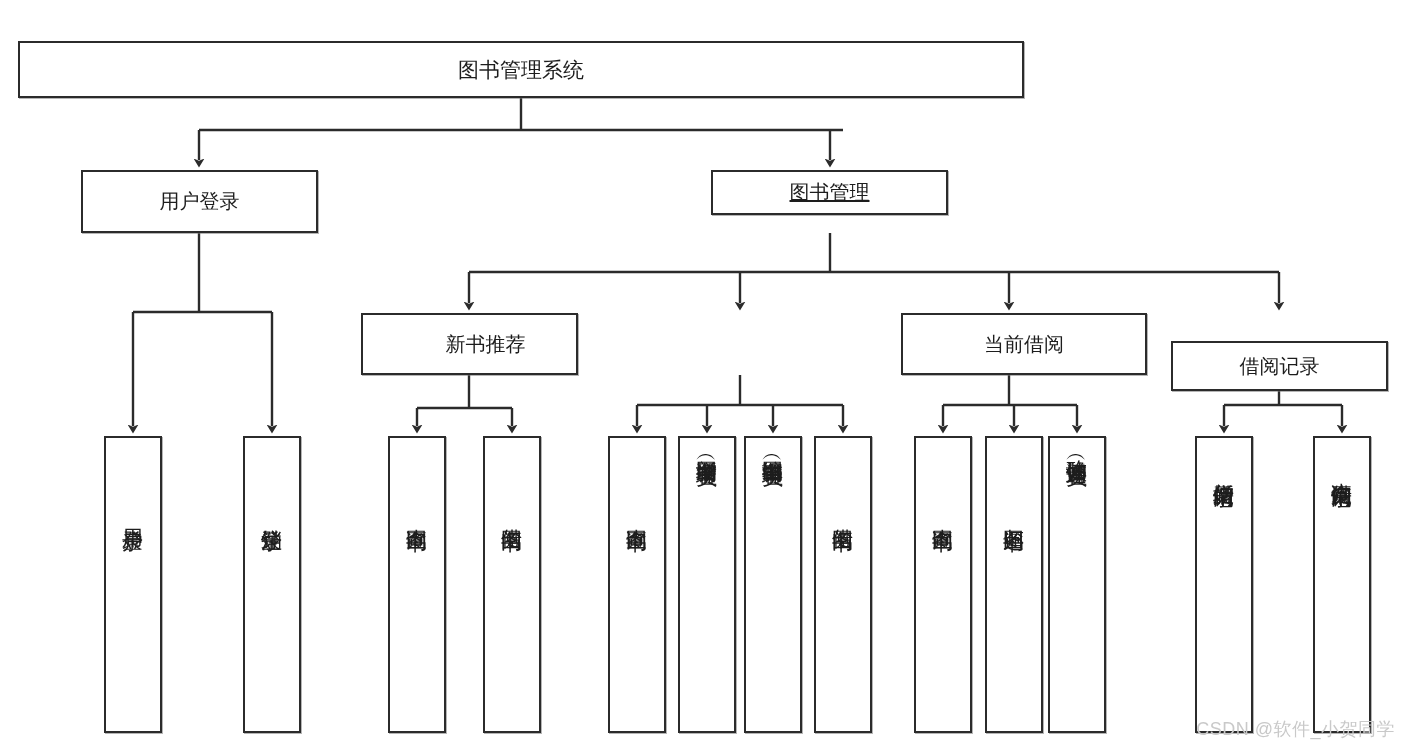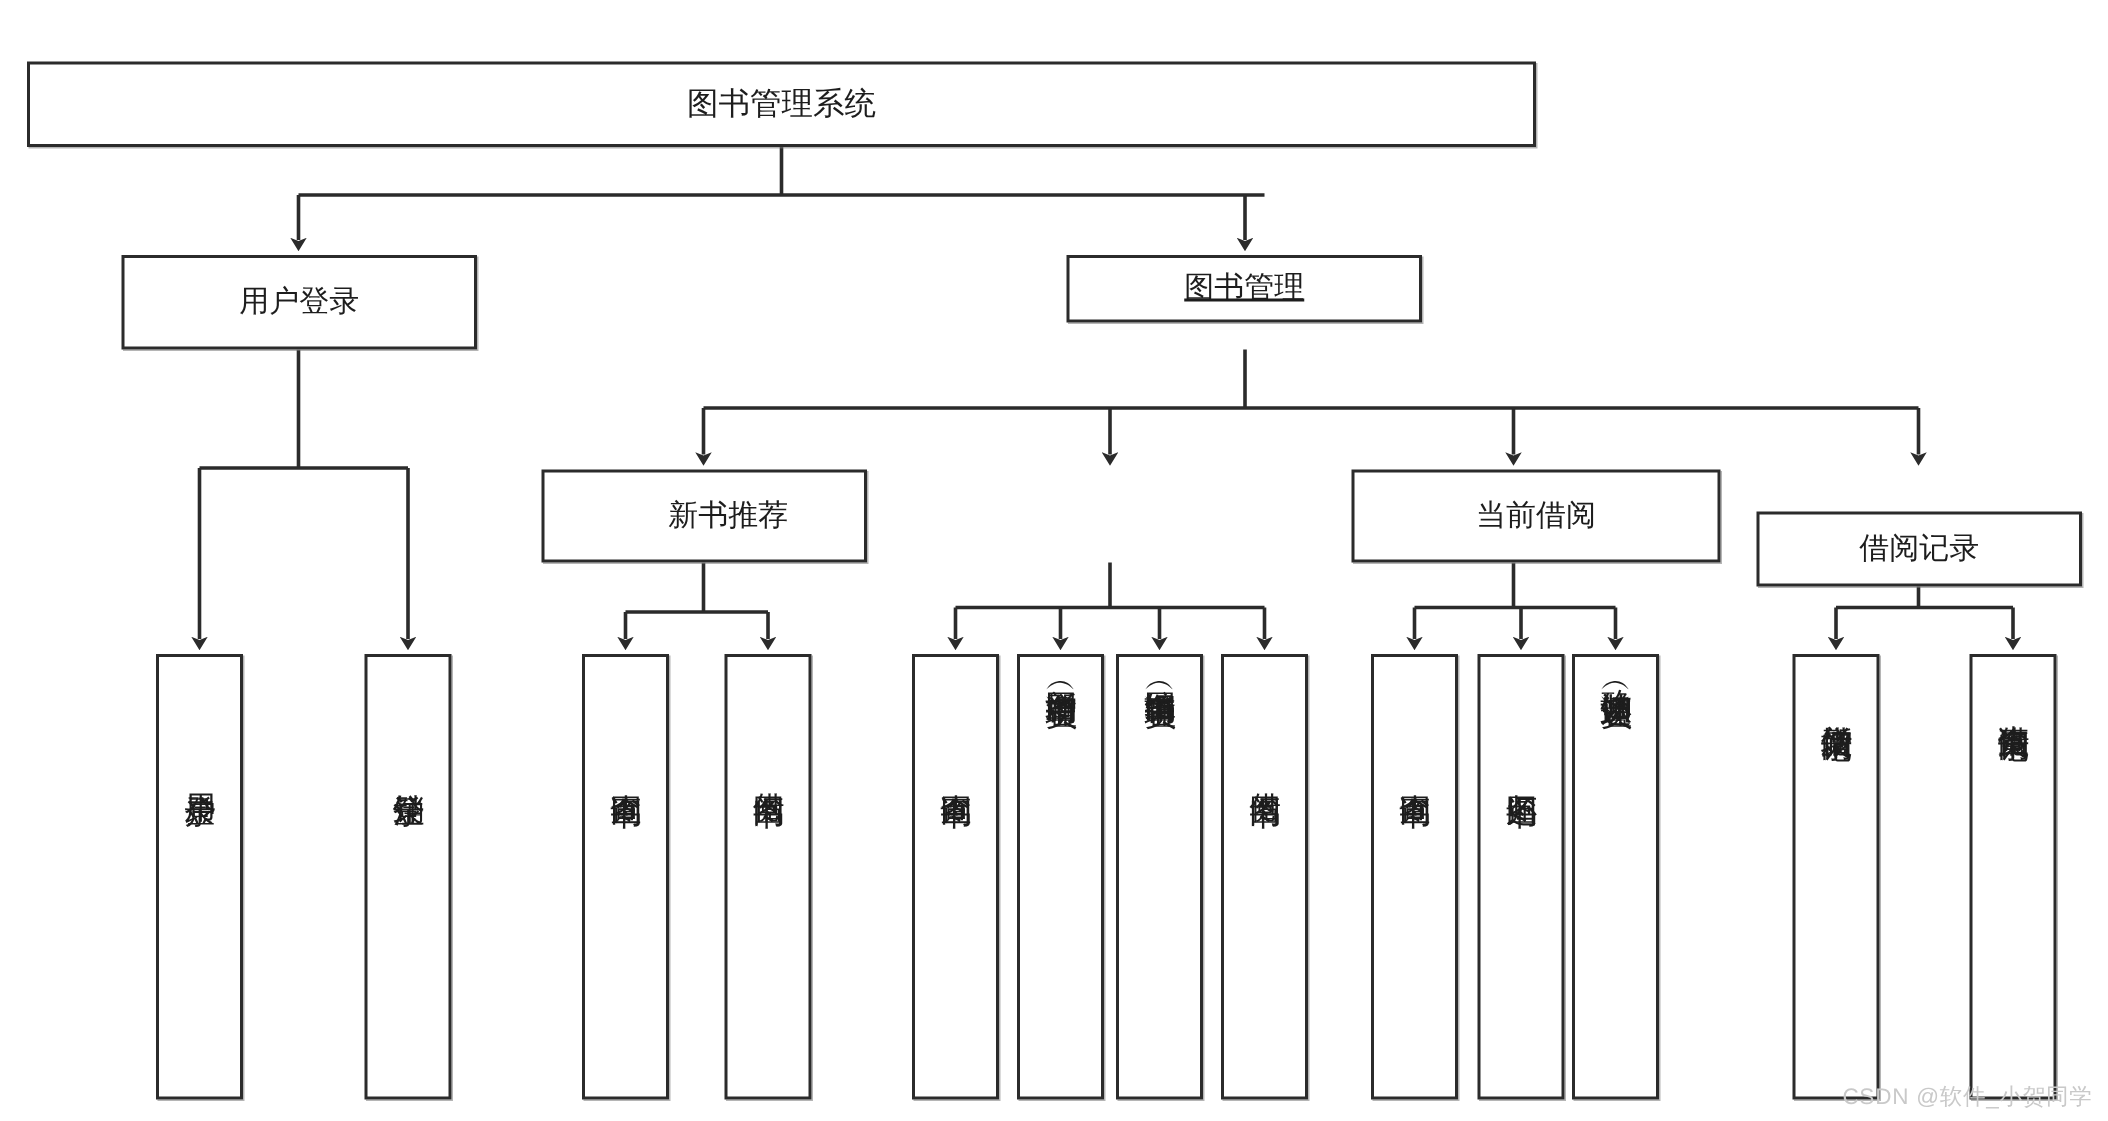--- a/index.html
+++ b/index.html
@@ -68,21 +68,21 @@
     max-height: 100%;
   }
   .node.leaf.mid .node-label {
     
     margin-top: 0;
   }
   #watermark {
     position: absolute;
     right: 10px;
     bottom: 6px;
-    font-size: 15px;
+    font-size: 18px;
     color: #c9c9c9;
     letter-spacing: 0.5px;
     z-index: 5;
     user-select: none;
   }
 </style>
 </head>
 <body>
 
 <div id="diagram-canvas">

